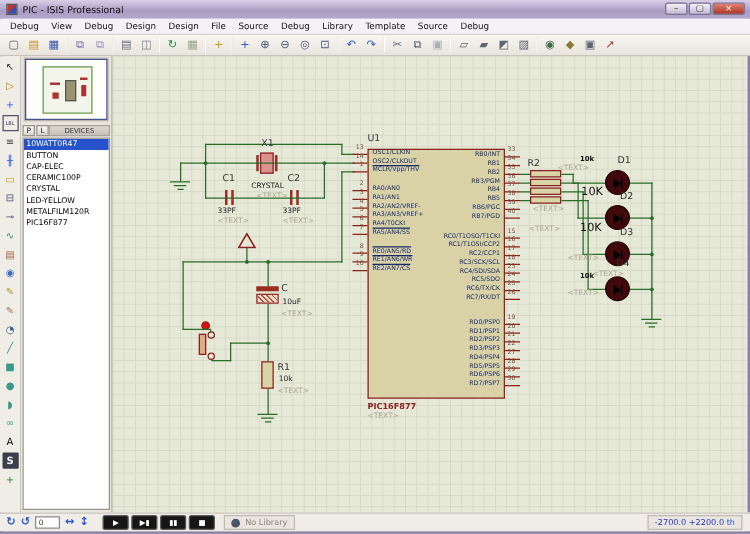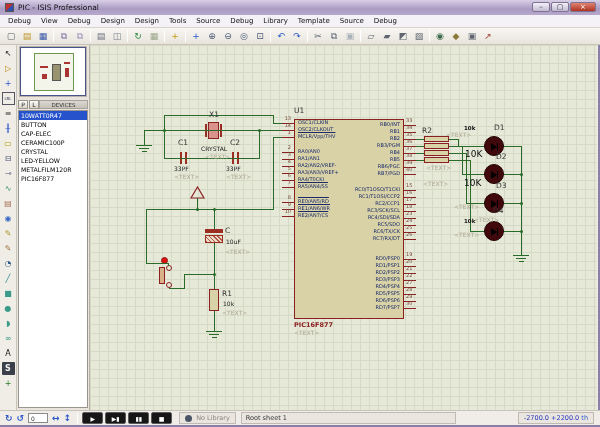--- a/index.html
+++ b/index.html
@@ -122,21 +122,21 @@
       <div class="winbtn close">×</div>
     </div>
   </div>
 
   <div class="menubar" id="menubar">
       <div class="menu-item">Debug</div>
       <div class="menu-item">View</div>
       <div class="menu-item">Debug</div>
       <div class="menu-item">Design</div>
       <div class="menu-item">Design</div>
-      <div class="menu-item">Tools</div>
+      <div class="menu-item">File</div>
       <div class="menu-item">Source</div>
       <div class="menu-item">Debug</div>
       <div class="menu-item">Library</div>
       <div class="menu-item">Template</div>
       <div class="menu-item">Source</div>
       <div class="menu-item">Debug</div>
     </div>
   <div class="toolbar" id="toolbar">
       <div class="tb-icon" style="color: rgb(90, 95, 102);">▢</div>
       <div class="tb-icon" style="color: rgb(192, 149, 47);">▤</div>
@@ -492,18 +492,17 @@
     <span id="simbuttons" style="display:flex;">
         <div class="sim-btn">▶</div>
         <div class="sim-btn">▶▮</div>
         <div class="sim-btn">▮▮</div>
         <div class="sim-btn">■</div>
       </span>
     <span class="msg-panel">
       <span class="info-dot"></span>
       <span>No Library</span>
     </span>
-    <span class="sheet-panel">Root sheet 1</span>
     <span class="coord-panel">
       <span>-2700.0  +2200.0</span>&nbsp;<span style="color:#2b57c9;">th</span>
     </span>
   </div>
 </div>
 
 </body></html>

